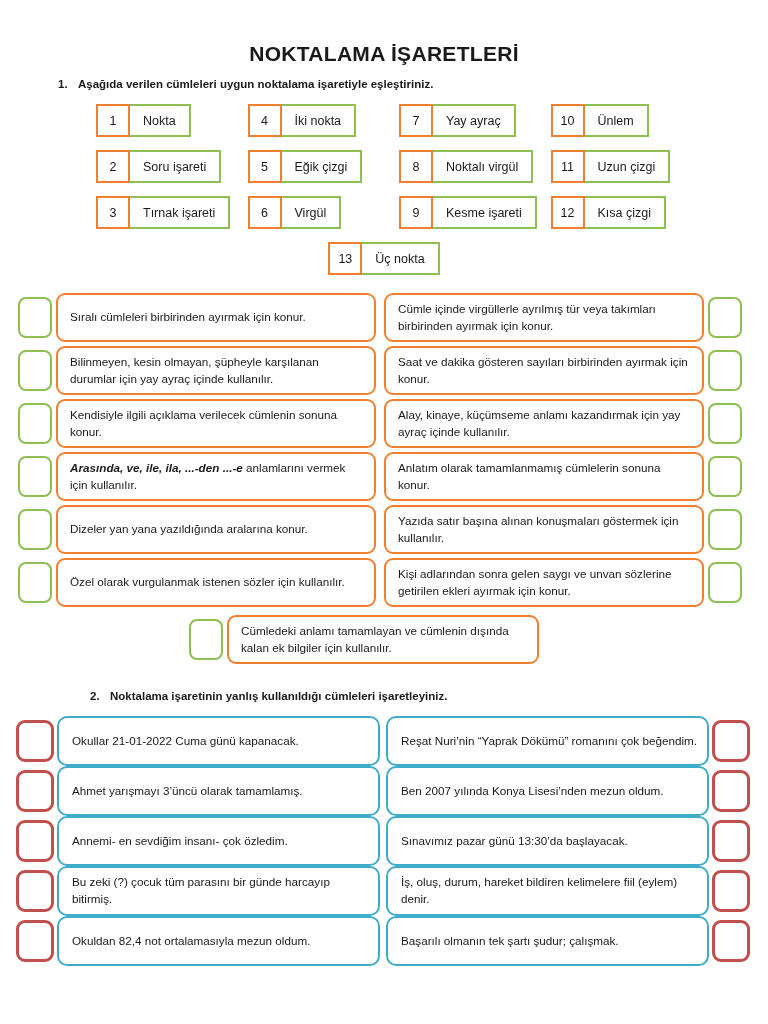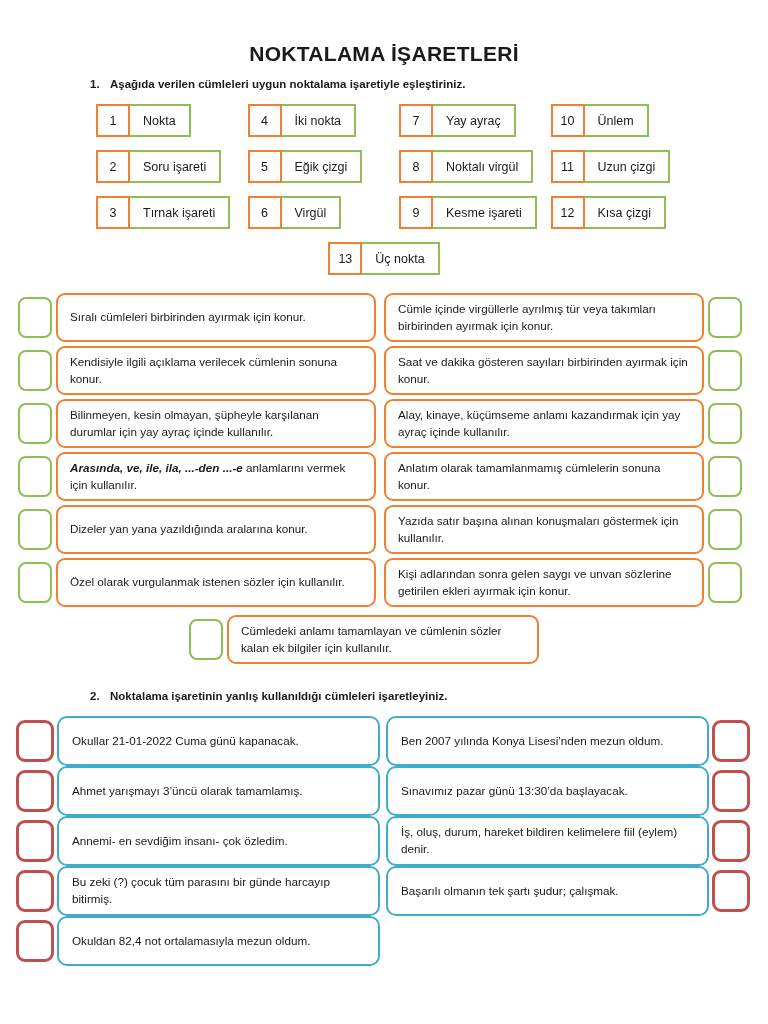--- a/index.html
+++ b/index.html
@@ -23,21 +23,21 @@
     text-align: center;
     font-size: 21px;
     font-weight: bold;
     letter-spacing: 0.3px;
     margin: 42px 0 0 0;
   }
   .q-heading {
     font-size: 11.5px;
     font-weight: bold;
     margin: 12px 0 0 0;
-    padding-left: 90px;
+    padding-left: 58px;
   }
   .q-heading .qnum { display: inline-block; width: 20px; }
 
   
   .chips {
     margin: 14px 0 0 0;
     padding: 0 66px 0 96px;
   }
   .chip-row {
     display: flex;
@@ -277,25 +277,25 @@
   </div>
 
   <div class="match">
     <div class="match-col" id="match-left">
         <div class="m-row left">
           <div class="m-box"></div>
           <div class="m-text">Sıralı cümleleri birbirinden ayırmak için konur.</div>
         </div>
         <div class="m-row left">
           <div class="m-box"></div>
+          <div class="m-text">Bilinmeyen, kesin olmayan, şüpheyle karşılanan durumlar için yay ayraç içinde kullanılır.</div>
+        </div>
+        <div class="m-row left">
+          <div class="m-box"></div>
           <div class="m-text">Kendisiyle ilgili açıklama verilecek cümlenin sonuna konur.</div>
-        </div>
-        <div class="m-row left">
-          <div class="m-box"></div>
-          <div class="m-text">Bilinmeyen, kesin olmayan, şüpheyle karşılanan durumlar için yay ayraç içinde kullanılır.</div>
         </div>
         <div class="m-row left">
           <div class="m-box"></div>
           <div class="m-text">
             <span><span class="ital">Arasında, ve, ile, ila, ...-den ...-e</span><span> anlamlarını vermek için kullanılır.</span></span>
           </div>
         </div>
         <div class="m-row left">
           <div class="m-box"></div>
           <div class="m-text">Dizeler yan yana yazıldığında aralarına konur.</div>
@@ -329,21 +329,21 @@
         <div class="m-row right">
           <div class="m-box"></div>
           <div class="m-text">Kişi adlarından sonra gelen saygı ve unvan sözlerine getirilen ekleri ayırmak için konur.</div>
         </div>
       </div>
   </div>
 
   <div class="m-final">
     <div class="m-row left">
       <div class="m-box"></div>
-      <div class="m-text">Cümledeki anlamı tamamlayan ve cümlenin sözler kalan ek bilgiler için kullanılır.</div>
+      <div class="m-text">Cümledeki anlamı tamamlayan ve cümlenin dışında kalan ek bilgiler için kullanılır.</div>
     </div>
   </div>
 
   <div class="q2-heading">
     <span class="qnum">2.</span><span>Noktalama işaretinin yanlış kullanıldığı cümleleri işaretleyiniz.</span>
   </div>
 
   <div class="sec2">
     <div class="sec2-col" id="sec2-left">
         <div class="s-row left">
@@ -363,20 +363,24 @@
           <div class="s-text">Bu zeki (?) çocuk tüm parasını bir günde harcayıp bitirmiş.</div>
         </div>
         <div class="s-row left">
           <div class="s-box"></div>
           <div class="s-text">Okuldan 82,4 not ortalamasıyla mezun oldum.</div>
         </div>
       </div>
     <div class="sec2-col" id="sec2-right">
         <div class="s-row right">
           <div class="s-box"></div>
+          <div class="s-text">Reşat Nuri’nin “Yaprak Dökümü” romanını çok beğendim.</div>
+        </div>
+        <div class="s-row right">
+          <div class="s-box"></div>
           <div class="s-text">Ben 2007 yılında Konya Lisesi’nden mezun oldum.</div>
         </div>
         <div class="s-row right">
           <div class="s-box"></div>
           <div class="s-text">Sınavımız pazar günü 13:30’da başlayacak.</div>
         </div>
         <div class="s-row right">
           <div class="s-box"></div>
           <div class="s-text">İş, oluş, durum, hareket bildiren kelimelere fiil (eylem) denir.</div>
         </div>

